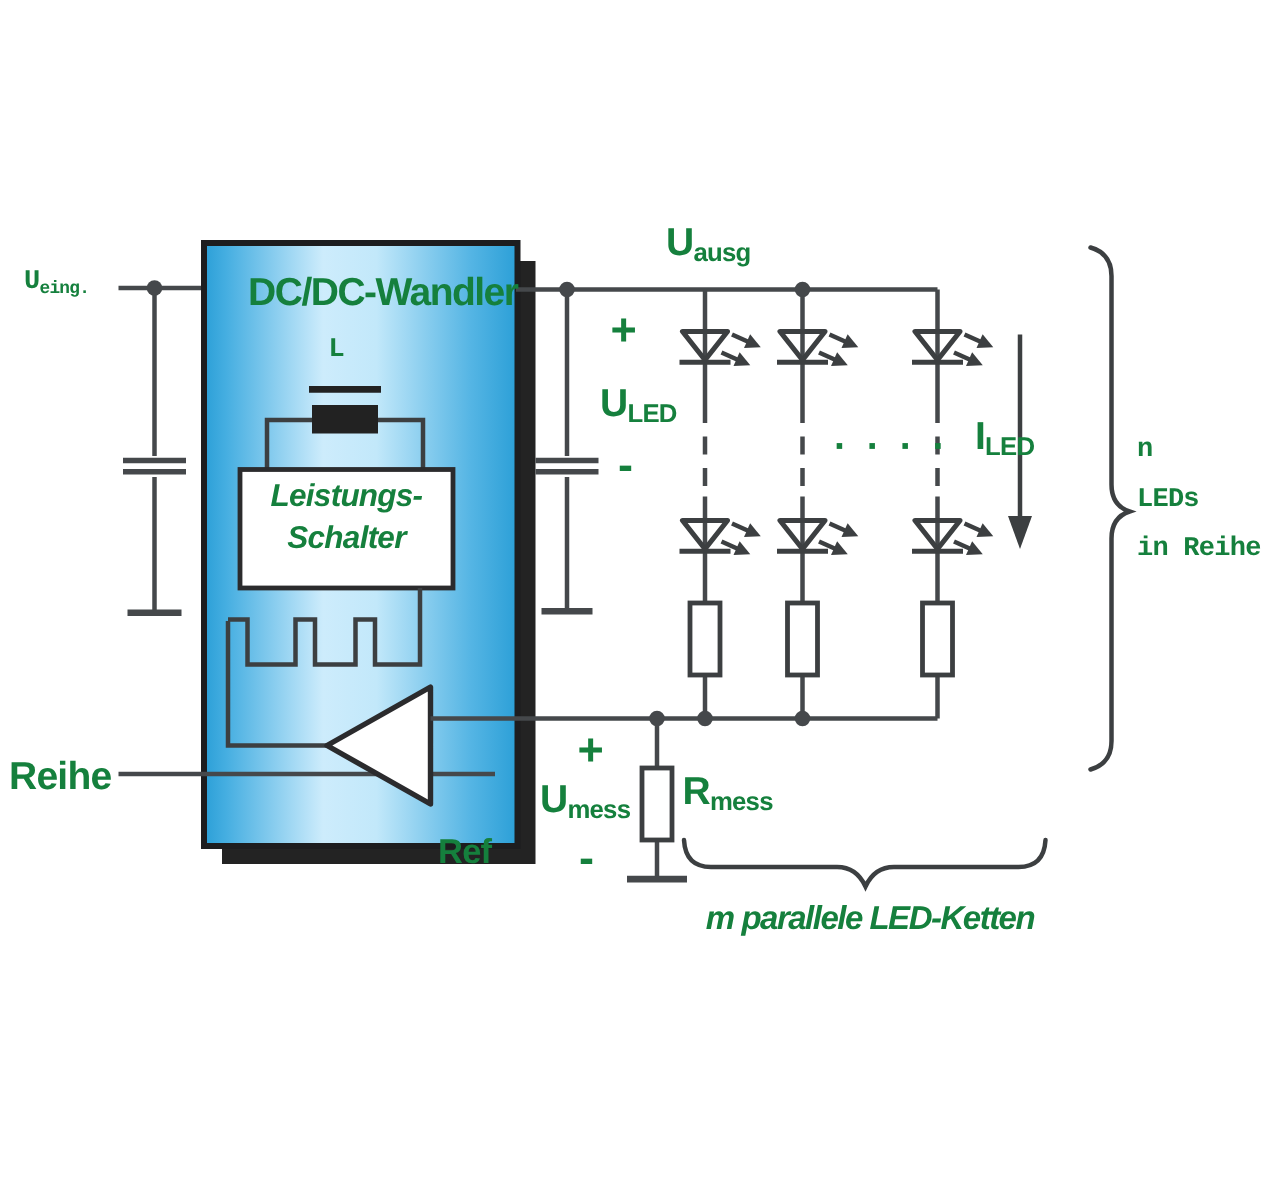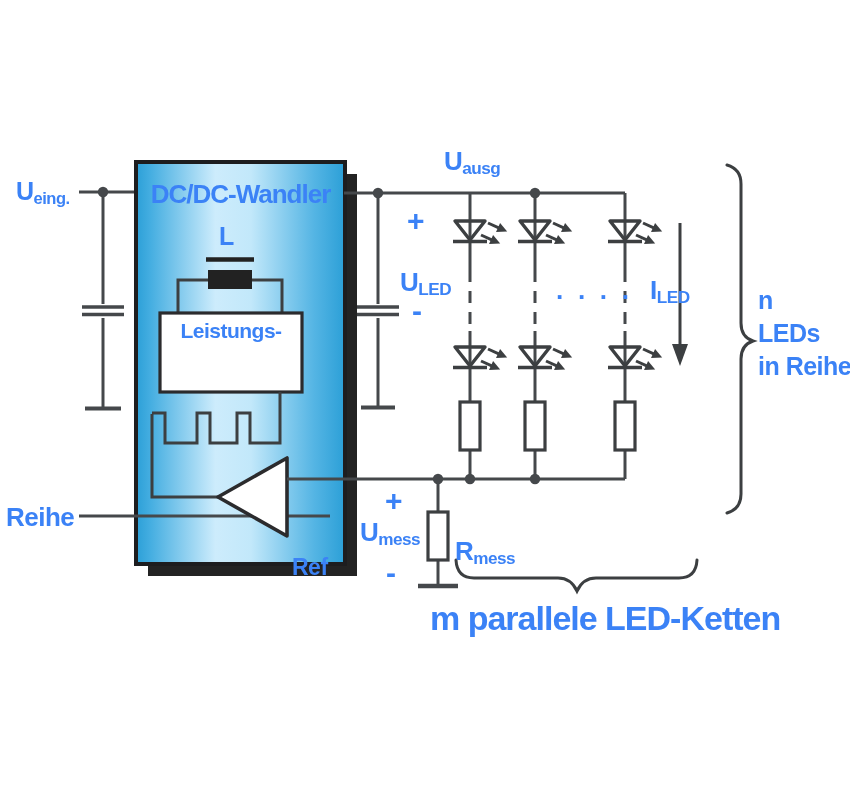--- a/index.html
+++ b/index.html
@@ -3,34 +3,34 @@
 <meta charset="utf-8">
 <style>
   html,body { margin:0; padding:0; background:#ffffff; }
   .stage {
     position:relative; width:850px; height:790px;
     background:#ffffff; overflow:hidden;
     font-family:"Liberation Sans", sans-serif;
   }
   .stage svg { position:absolute; left:0; top:0; }
   .lbl {
-    position:absolute; color:#3b82f6; font-weight:bold;
+    position:absolute; color:#15803d; font-weight:bold;
     letter-spacing:-0.5px; white-space:nowrap; line-height:1;
   }
   .lbl .sub {
     display:inline-block; font-size:0.66em; position:relative; top:0.22em;
     letter-spacing:-0.5px;
   }
   .sz26 { font-size:26px; }
-  .sz27 { font-size:25px; }
+  .sz27 { font-size:18px;font-family:Liberation Mono, monospace; }
   .sz23 { font-size:23px;margin-top:25px; }
   .sz21 { font-size:21px; line-height:28px; }
   .sz30 { font-size:30px; }
   .title { font-size:26px; letter-spacing:-1px; text-align:center; }
-  .center { text-align:center; }
+  .center { text-align:center;font-style:italic; }
   .mline { line-height:33px; }
 </style>
 </head>
 <body>
 
 <div class="stage">
 
   <svg width="850" height="790" viewBox="0 0 850 790">
     <defs>
       <linearGradient id="boxGrad" x1="0" y1="0" x2="1" y2="0">
@@ -154,50 +154,51 @@
       <polygon points="672,344 688,344 680,366" fill="#3c3f41"></polygon>
     </g>
 
     <path d="M727,165 Q741,169 741,184 L741,323 Q741,337 753,341 Q741,345 741,359 L741,494 Q741,509 727,513" fill="none" stroke="#3c3f41" stroke-width="3" stroke-linecap="round"></path>
 
     <path d="M456,560 Q457,578 474,578 L558,578 Q571,578 577,591 Q583,578 596,578 L679,578 Q696,578 697,560" fill="none" stroke="#3c3f41" stroke-width="3" stroke-linecap="round"></path>
   </svg>
 
   <div class="lbl sz27" style="left:16px; top:179px;"><span>U</span><span class="sub">eing.</span></div>
 
-  <div class="lbl title" style="left:136px; top:181px; width:209px;">DC/DC-Wandler</div>
+  <div class="lbl title" style="left:136px; top:181px; width:209px;text-align:right;">DC/DC-Wandler</div>
 
   <div class="lbl sz27" style="left:219px; top:224px;">L</div>
 
   <div class="lbl sz21 center" style="left:160px; top:317px; width:142px;">
     <div>Leistungs-</div>
+    <div>Schalter</div>
   </div>
 
   <div class="lbl sz26" style="left:6px; top:504px;">Reihe</div>
 
   <div class="lbl sz23" style="left:292px; top:531px;">Ref</div>
 
   <div class="lbl sz26" style="left:444px; top:148px;"><span>U</span><span class="sub">ausg</span></div>
 
   <div class="lbl sz30" style="left:407px; top:206px;">+</div>
-  <div class="lbl sz26" style="left:400px; top:269px;"><span>U</span><span class="sub">LED</span></div>
+  <div class="lbl sz26" style="left:400px; top:255px;"><span>U</span><span class="sub">LED</span></div>
   <div class="lbl sz30" style="left:412px; top:296px;">-</div>
 
   <div class="lbl sz26" style="left:556px; top:284px; letter-spacing:3px;">· · · ·</div>
 
   <div class="lbl sz26" style="left:650px; top:277px;"><span>I</span><span class="sub">LED</span></div>
 
   <div class="lbl sz27 mline" style="left:758px; top:284px;">
     <div>n</div>
     <div>LEDs</div>
     <div>in Reihe</div>
   </div>
 
   <div class="lbl sz30" style="left:385px; top:486px;">+</div>
   <div class="lbl sz26" style="left:360px; top:519px;text-align:center;"><span>U</span><span class="sub">mess</span></div>
   <div class="lbl sz30" style="left:386px; top:558px;">-</div>
 
-  <div class="lbl sz26" style="left:455px; top:514px;margin-top:24px;"><span>R</span><span class="sub">mess</span></div>
+  <div class="lbl sz26" style="left:455px; top:514px;"><span>R</span><span class="sub">mess</span></div>
 
   <div class="lbl center" style="left:430px; top:601px; width:300px; font-size:25px; letter-spacing:-1px;"></div>
-  <div class="lbl center" style="left:430px; top:601px; width:300px; font-size:34px; letter-spacing:-1px;">m parallele LED-Ketten</div>
+  <div class="lbl center" style="left:430px; top:601px; width:300px; font-size:22px; letter-spacing:-1px;">m parallele LED-Ketten</div>
 
 </div>
 
 </body></html>

